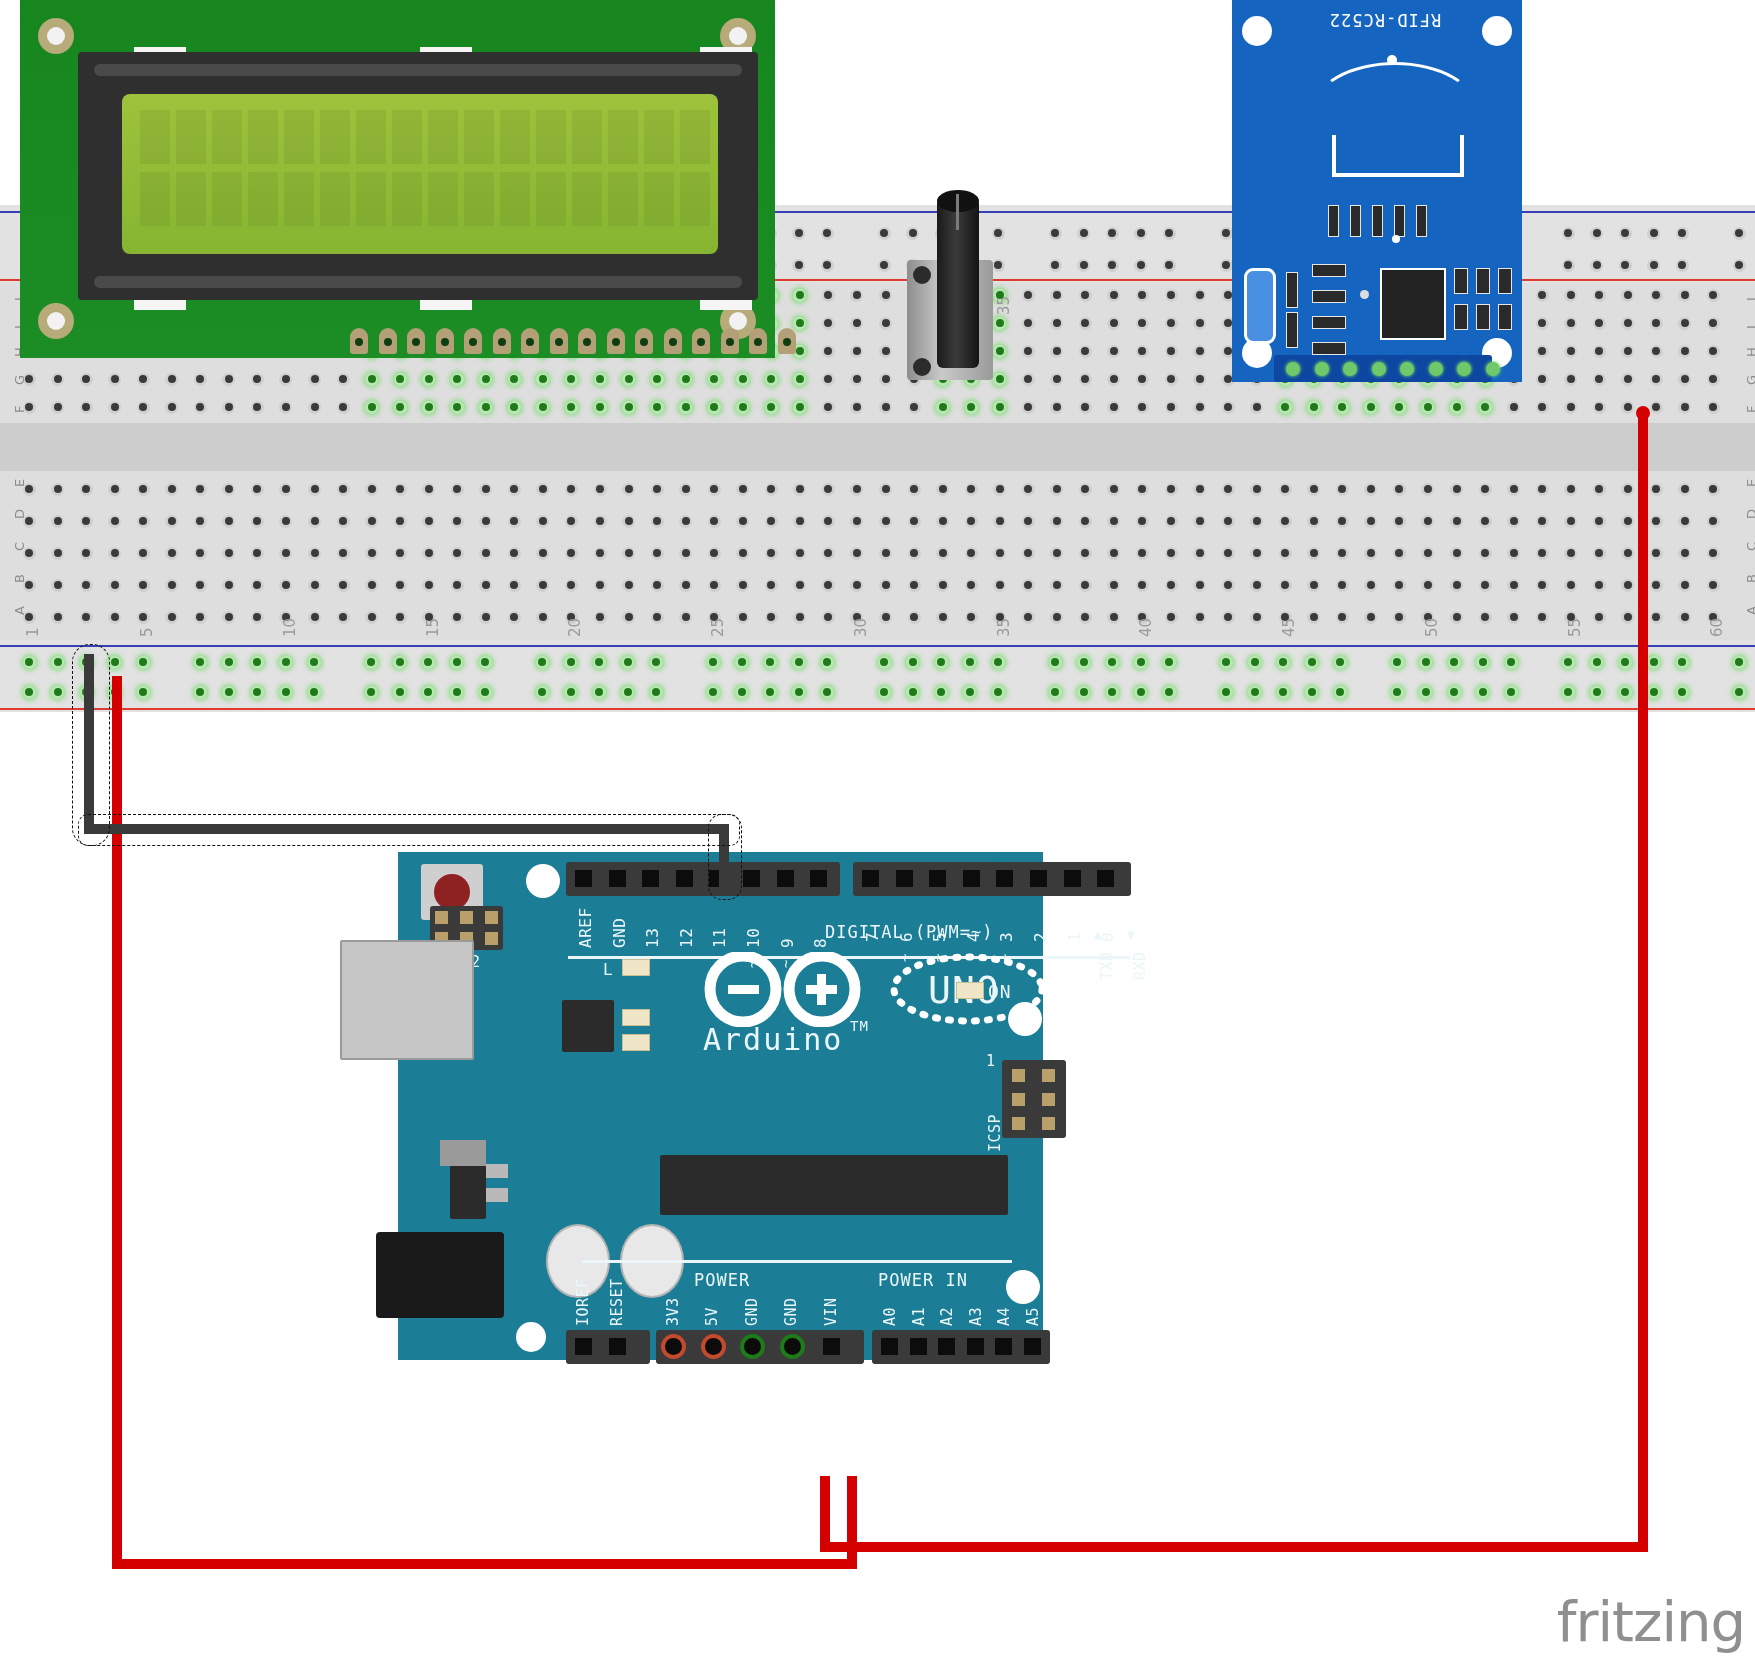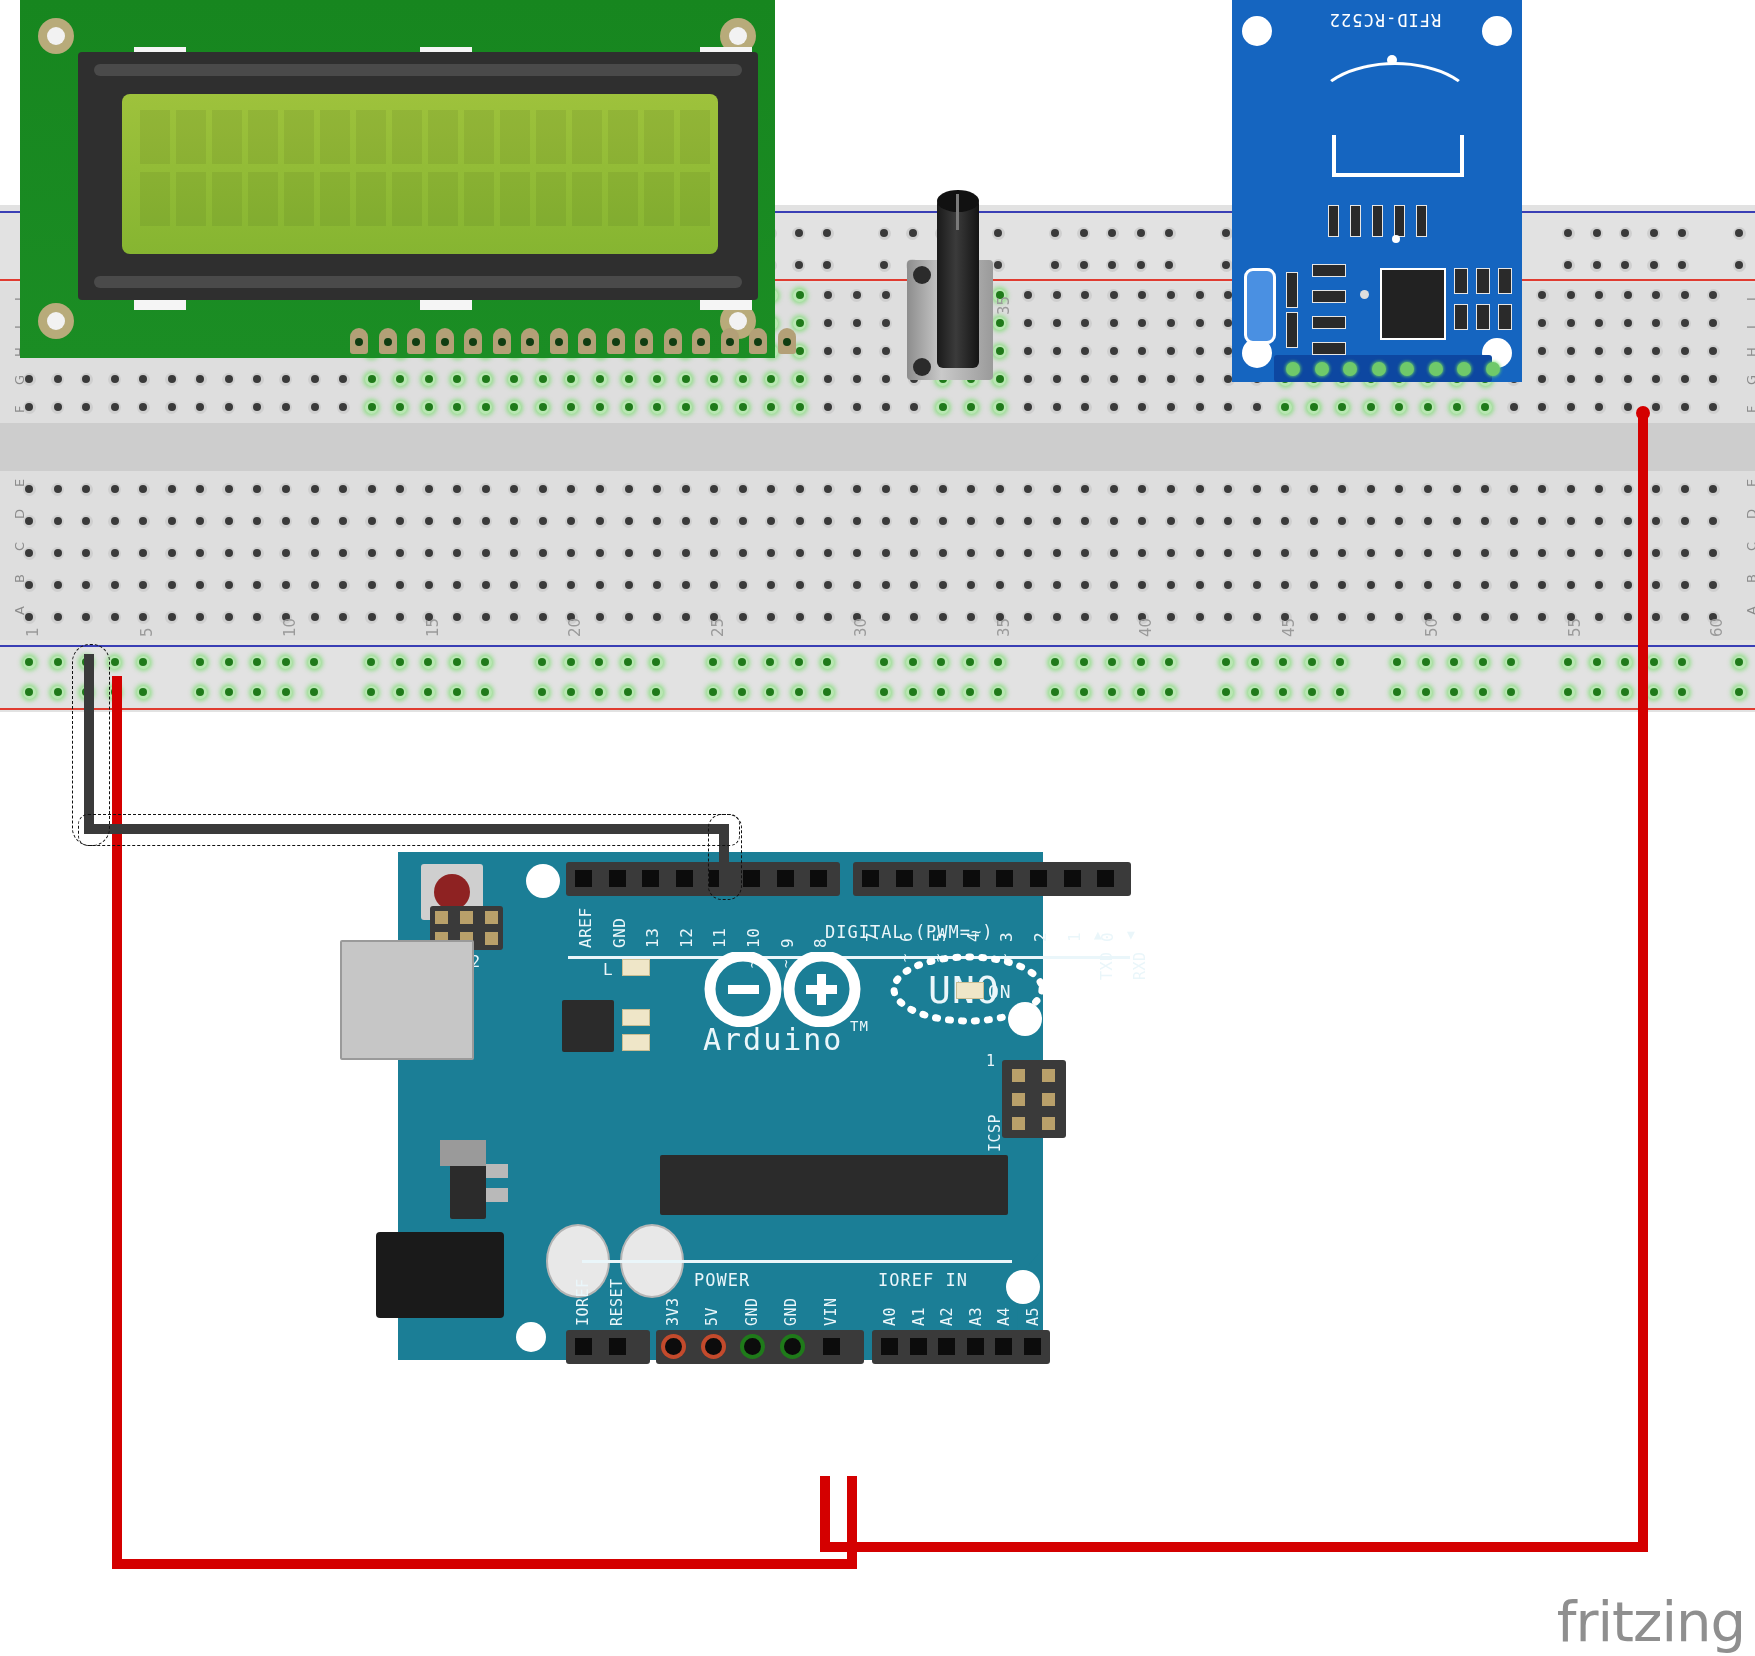--- a/index.html
+++ b/index.html
@@ -2863,21 +2863,21 @@
       <div class="lbl" style="left: 176px; top: 474px; font-size: 15px;">IOREF</div>
       <div class="lbl" style="left: 210px; top: 474px; font-size: 15px;">RESET</div>
       <div class="lbl" style="left: 266px; top: 474px; font-size: 15px;">3V3</div>
       <div class="lbl" style="left: 305px; top: 474px; font-size: 15px;">5V</div>
       <div class="lbl" style="left: 345px; top: 474px; font-size: 15px;">GND</div>
       <div class="lbl" style="left: 384px; top: 474px; font-size: 15px;">GND</div>
       <div class="lbl" style="left: 424px; top: 474px; font-size: 15px;">VIN</div>
     </div>
 
   <div class="wline" style="left:352px;top:408px;width:262px;"></div>
-  <div class="lblh" style="left:480px;top:418px;">IOREF IN</div>
+  <div class="lblh" style="left:480px;top:418px;">POWER IN</div>
   <div class="hdr" id="hdr-analog" style="left:474px;top:478px;width:178px;height:34px;">
       <div class="sq" style="left: 9px; top: 8px;"></div>
       <div class="sq" style="left: 37.5px; top: 8px;"></div>
       <div class="sq" style="left: 66px; top: 8px;"></div>
       <div class="sq" style="left: 94.5px; top: 8px;"></div>
       <div class="sq" style="left: 123px; top: 8px;"></div>
       <div class="sq" style="left: 151.5px; top: 8px;"></div>
     </div>
   <div id="analog-labels">
       <div class="lbl" style="left: 483px; top: 474px; font-size: 15px;">A0</div>

